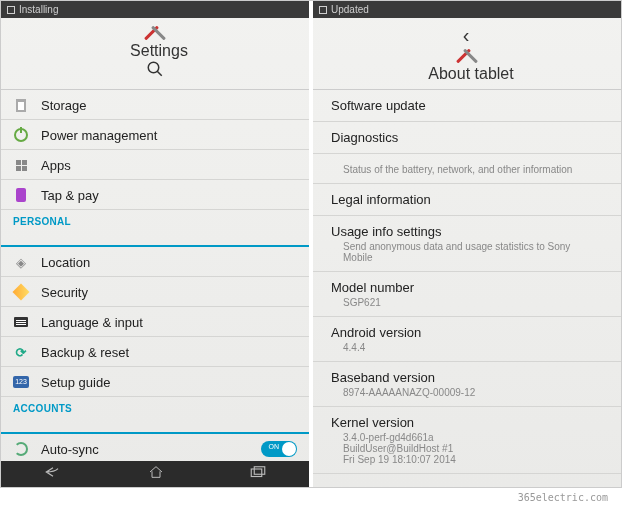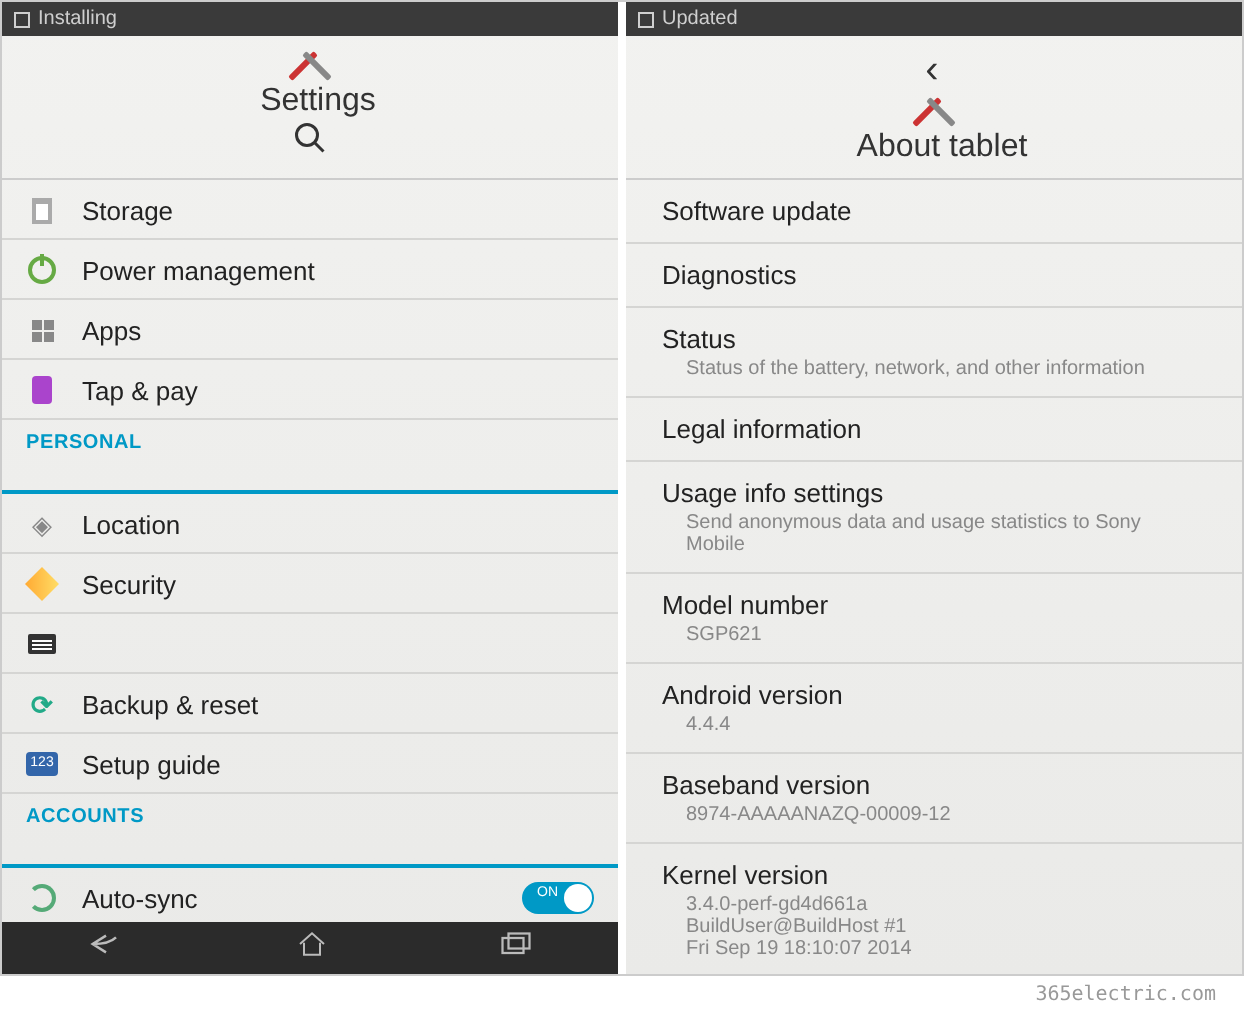--- a/index.html
+++ b/index.html
@@ -109,20 +109,21 @@
         <div class="row">
           <span class="ic">
             <div class="i-sec"></div>
           </span>
           <span class="lbl">Security</span>
         </div>
         <div class="row">
           <span class="ic">
             <div class="i-lang"></div>
           </span>
+          <span class="lbl">Language &amp; input</span>
         </div>
         <div class="row">
           <span class="ic i-backup">⟳</span>
           <span class="lbl">Backup &amp; reset</span>
         </div>
         <div class="row">
           <span class="ic">
             <div class="i-setup">123</div>
           </span>
           <span class="lbl">Setup guide</span>
@@ -180,21 +181,20 @@
       <span class="title">About tablet</span>
     </div>
     <div class="list" id="right-list">
         <div class="rrow">
           <div class="t">Software update</div>
         </div>
         <div class="rrow">
           <div class="t">Diagnostics</div>
         </div>
         <div class="rrow">
-          <div class="t">Status</div>
           <div class="s" style="white-space: pre-line;">Status of the battery, network, and other information</div>
         </div>
         <div class="rrow">
           <div class="t">Legal information</div>
         </div>
         <div class="rrow">
           <div class="t">Usage info settings</div>
           <div class="s" style="white-space: pre-line;">Send anonymous data and usage statistics to Sony Mobile</div>
         </div>
         <div class="rrow">

